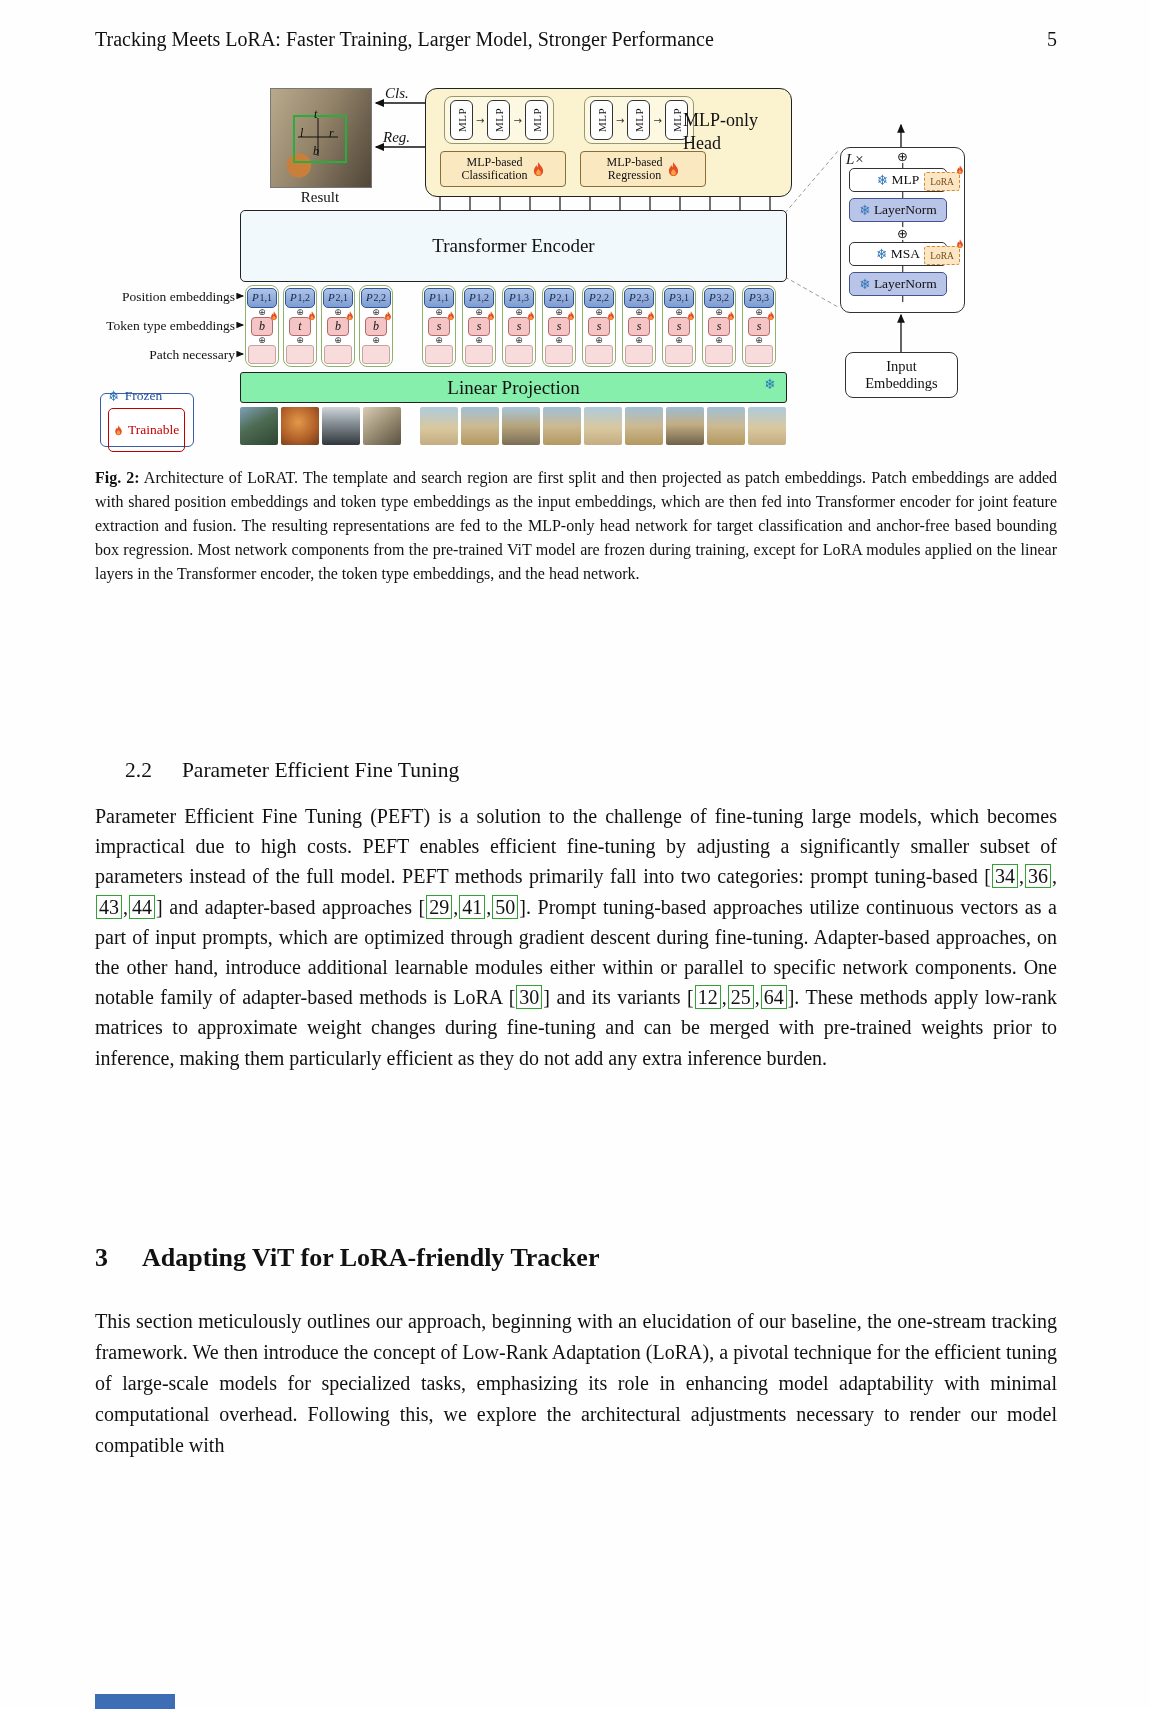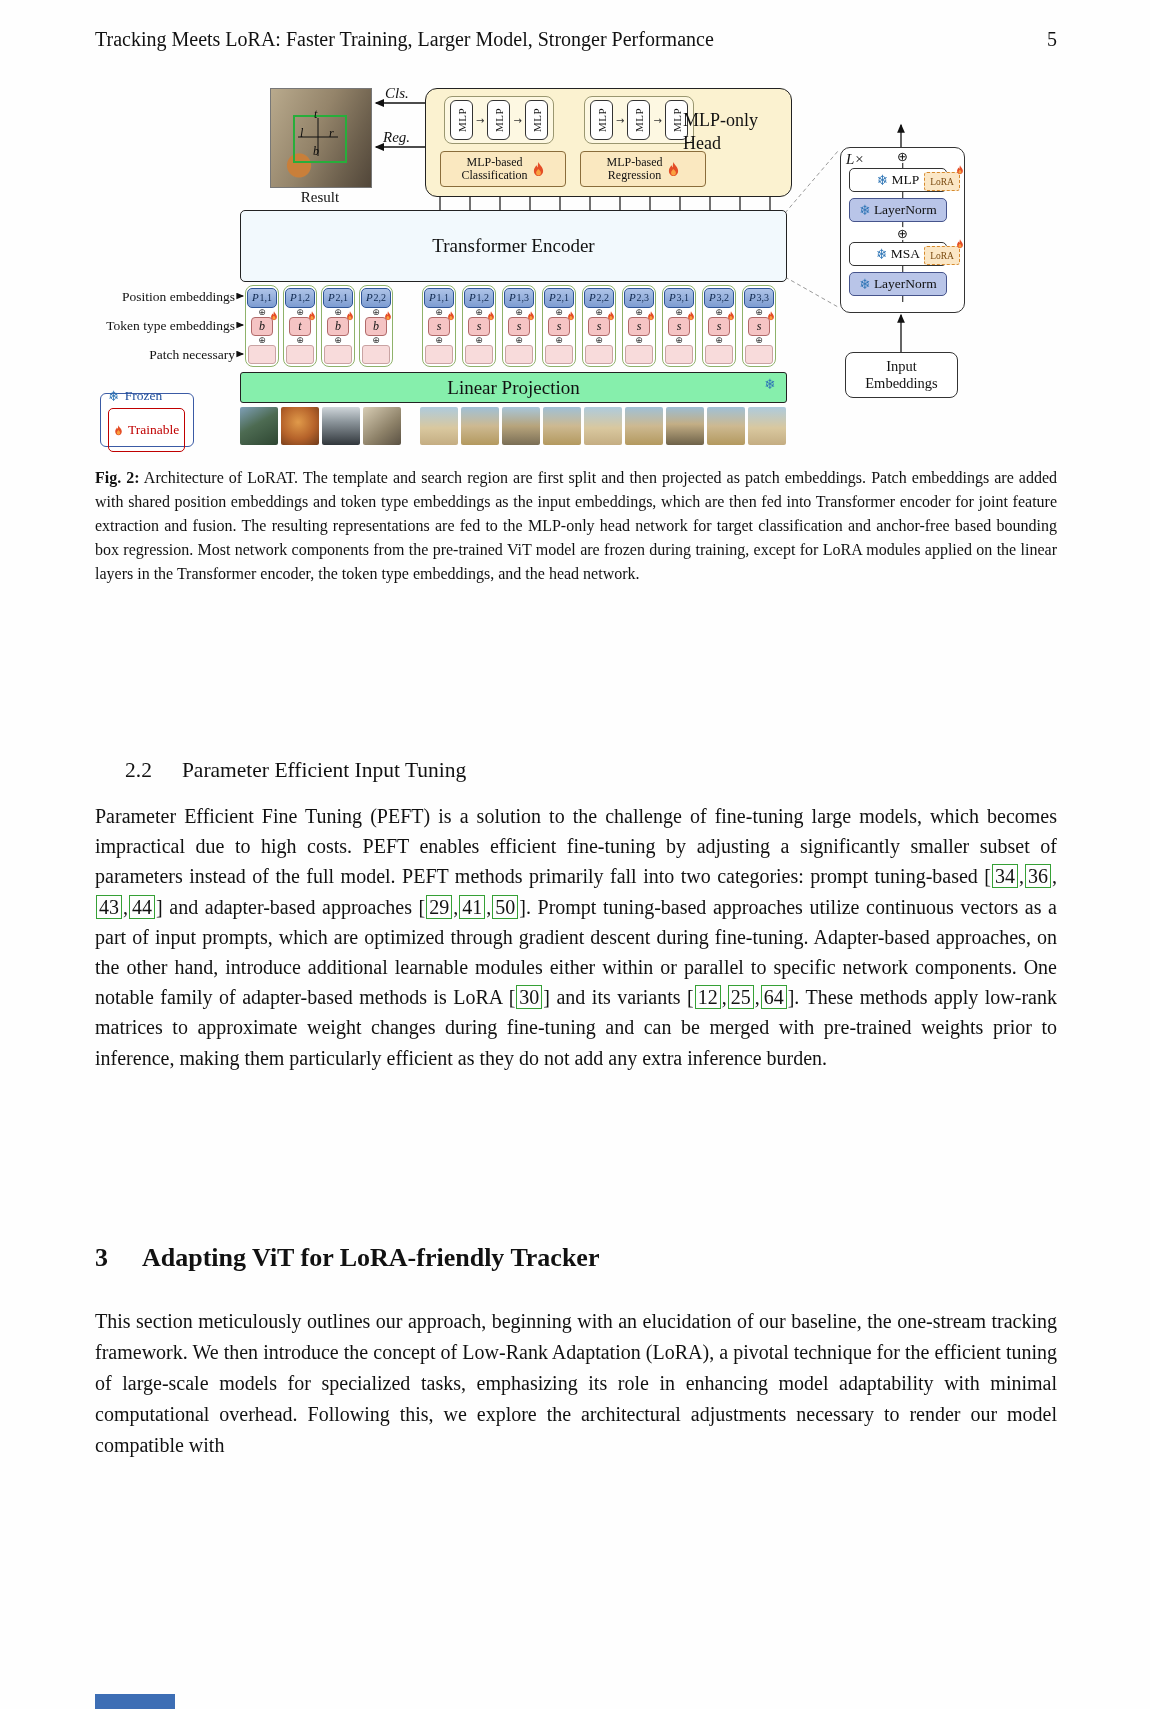--- a/index.html
+++ b/index.html
@@ -496,21 +496,21 @@
     </div>
     <div class="lx"><i>L×</i></div>
     <div class="input-box">Input Embeddings</div>
 
   </div>
 
   <div class="caption"><b>Fig. 2:</b> Architecture of LoRAT. The template and search region are first split and then projected as patch embeddings. Patch embeddings are added with shared position embeddings and token type embeddings as the input embeddings, which are then fed into Transformer encoder for joint feature extraction and fusion. The resulting representations are fed to the MLP-only head network for target classification and anchor-free based bounding box regression. Most network components from the pre-trained ViT model are frozen during training, except for LoRA modules applied on the linear layers in the Transformer encoder, the token type embeddings, and the head network.</div>
 
   <div class="h22">
     <span>2.2</span>
-    <span>Parameter Efficient Input Tuning</span>
+    <span>Parameter Efficient Fine Tuning</span>
   </div>
 
   <div class="para para1">Parameter Efficient Fine Tuning (PEFT) is a solution to the challenge of fine-tuning large models, which becomes impractical due to high costs. PEFT enables efficient fine-tuning by adjusting a significantly smaller subset of parameters instead of the full model. PEFT methods primarily fall into two categories: prompt tuning-based [<span class="cite">34</span>,<span class="cite">36</span>,<span class="cite">43</span>,<span class="cite">44</span>] and adapter-based approaches [<span class="cite">29</span>,<span class="cite">41</span>,<span class="cite">50</span>]. Prompt tuning-based approaches utilize continuous vectors as a part of input prompts, which are optimized through gradient descent during fine-tuning. Adapter-based approaches, on the other hand, introduce additional learnable modules either within or parallel to specific network components. One notable family of adapter-based methods is LoRA [<span class="cite">30</span>] and its variants [<span class="cite">12</span>,<span class="cite">25</span>,<span class="cite">64</span>]. These methods apply low-rank matrices to approximate weight changes during fine-tuning and can be merged with pre-trained weights prior to inference, making them particularly efficient as they do not add any extra inference burden.</div>
 
   <div class="h3">
     <span>3</span>
     <span>Adapting ViT for LoRA-friendly Tracker</span>
   </div>
 
   <div class="para para2">This section meticulously outlines our approach, beginning with an elucidation of our baseline, the one-stream tracking framework. We then introduce the concept of Low-Rank Adaptation (LoRA), a pivotal technique for the efficient tuning of large-scale models for specialized tasks, emphasizing its role in enhancing model adaptability with minimal computational overhead. Following this, we explore the architectural adjustments necessary to render our model compatible with</div>

